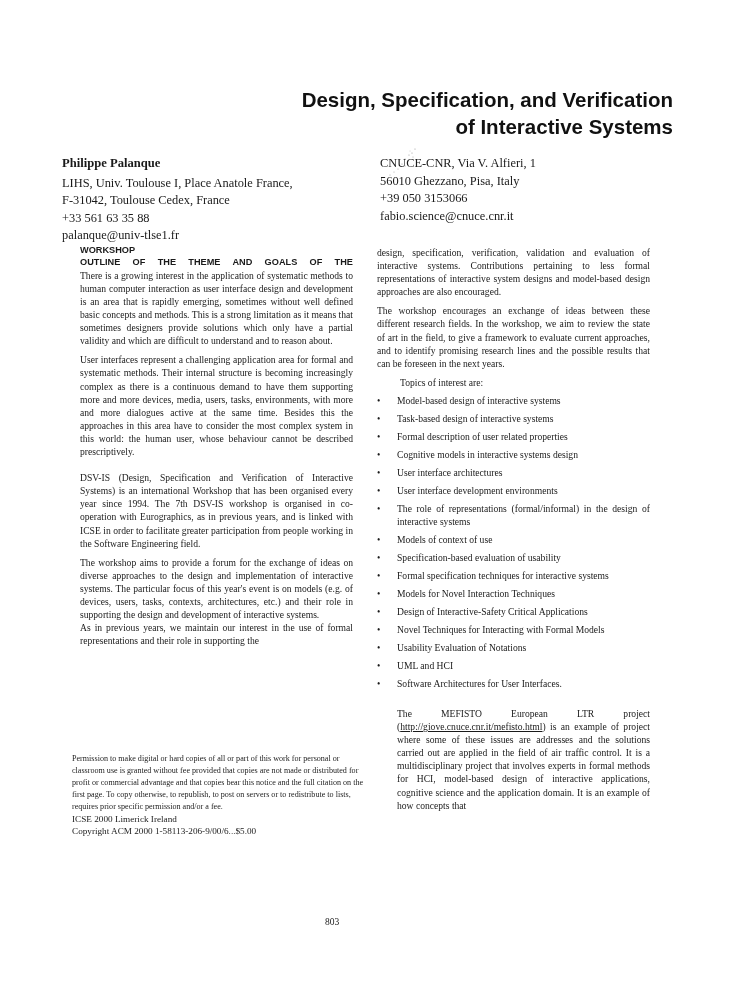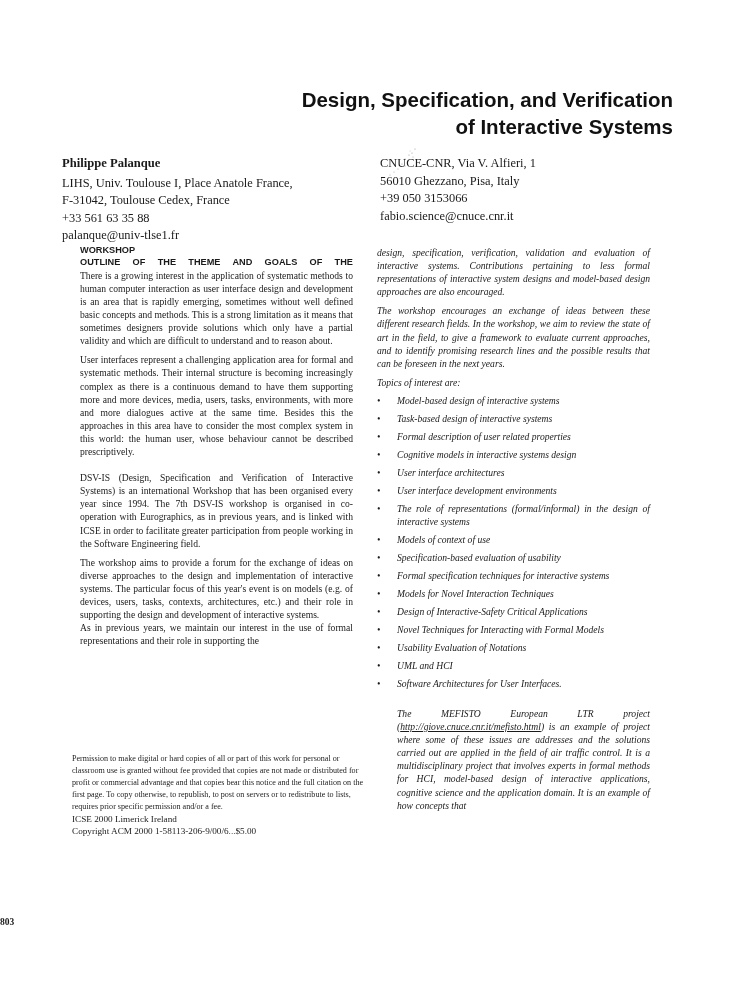--- a/index.html
+++ b/index.html
@@ -4,30 +4,30 @@
 <style>
   html, body { margin:0; padding:0; background:#ffffff; }
   body { width:755px; height:1000px; position:relative; overflow:hidden; color:#1a1a1a; font-family:"Liberation Serif", serif; }
   .title { position:absolute; left:0; width:673px; top:86px; text-align:right; font-family:"Liberation Sans", sans-serif; font-weight:bold; font-size:20.5px; line-height:27px; color:#111; }
   .author { position:absolute; top:155px; width:300px; font-size:12.4px; line-height:17.5px; }
   .author .name { font-weight:bold; font-size:12.6px; margin-bottom:2px; }
   .author-left { left:62px; }
   .author-right { left:380px; }
   .col { position:absolute; width:273px; font-size:9.6px; line-height:13.1px; text-align:justify; }
   .col-left { left:80px; top:245px; }
-  .col-right { left:377px; top:246px;font-style:italic; }
+  .col-right { left:377px; top:246px; }
   .heading { font-family:"Liberation Sans", sans-serif; font-weight:bold; font-size:9.2px; line-height:11.4px; text-align:justify; text-align-last:left; }
   .heading-first { text-align-last:justify; }
   p { margin:0 0 6px 0; }
   ul.topics { list-style:none; margin:0; padding:0; }
   ul.topics li { position:relative; padding-left:20px; margin-bottom:5px; line-height:13px; text-align:justify; }
   ul.topics li .bullet { position:absolute; left:0; top:0; }
   .permission { position:absolute; left:72px; top:753px; width:295px; font-size:8.1px; line-height:11.9px; color:#222; }
   .permission .big { font-size:9.2px; line-height:12.4px; }
-  .pagenum { position:absolute; left:0; width:664px; top:917px; font-size:9.5px;font-weight:bold; }
+  .pagenum { position:absolute; left:0; width:664px; top:917px; text-align:center; font-size:9.5px; }
   .link { text-decoration:underline; }
   .speck { position:absolute; left:385px; top:145px; width:40px; height:40px; }
 </style>
 </head>
 <body>
 
 <div class="title">
   <div>Design, Specification, and Verification</div>
   <div>of Interactive Systems</div>
 </div>
@@ -70,21 +70,21 @@
   <p>There is a growing interest in the application of systematic methods to human computer interaction as user interface design and development is an area that is rapidly emerging, sometimes without well defined basic concepts and methods. This is a strong limitation as it means that sometimes designers provide solutions which only have a partial validity and which are difficult to understand and to reason about.</p>
   <p style="margin-bottom:13px;">User interfaces represent a challenging application area for formal and systematic methods. Their internal structure is becoming increasingly complex as there is a continuous demand to have them supporting more and more devices, media, users, tasks, environments, with more and more dialogues active at the same time. Besides this the approaches in this area have to consider the most complex system in this world: the human user, whose behaviour cannot be described prescriptively.</p>
   <p>DSV-IS (Design, Specification and Verification of Interactive Systems) is an international Workshop that has been organised every year since 1994. The 7th DSV-IS workshop is organised in co-operation with Eurographics, as in previous years, and is linked with ICSE in order to facilitate greater participation from people working in the Software Engineering field.</p>
   <p style="margin-bottom:0;">The workshop aims to provide a forum for the exchange of ideas on diverse approaches to the design and implementation of interactive systems. The particular focus of this year's event is on models (e.g. of devices, users, tasks, contexts, architectures, etc.) and their role in supporting the design and development of interactive systems.</p>
   <p>As in previous years, we maintain our interest in the use of formal representations and their role in supporting the</p>
 </div>
 
 <div class="col col-right">
   <p>design, specification, verification, validation and evaluation of interactive systems. Contributions pertaining to less formal representations of interactive system designs and model-based design approaches are also encouraged.</p>
   <p>The workshop encourages an exchange of ideas between these different research fields. In the workshop, we aim to review the state of art in the field, to give a framework to evaluate current approaches, and to identify promising research lines and the possible results that can be foreseen in the next years.</p>
-  <p style="margin-bottom:5px;">Topics of interest are:</p>
+  <p style="margin-bottom:5px;margin-left:23px;">Topics of interest are:</p>
   <ul class="topics">
     <li><span class="bullet">•</span><span>Model-based design of interactive systems</span></li>
     <li><span class="bullet">•</span><span>Task-based design of interactive systems</span></li>
     <li><span class="bullet">•</span><span>Formal description of user related properties</span></li>
     <li><span class="bullet">•</span><span>Cognitive models in interactive systems design</span></li>
     <li><span class="bullet">•</span><span>User interface architectures</span></li>
     <li><span class="bullet">•</span><span>User interface development environments</span></li>
     <li><span class="bullet">•</span><span>The role of representations (formal/informal) in the design of interactive systems</span></li>
     <li><span class="bullet">•</span><span>Models of context of use</span></li>
     <li><span class="bullet">•</span><span>Specification-based evaluation of usability</span></li>

